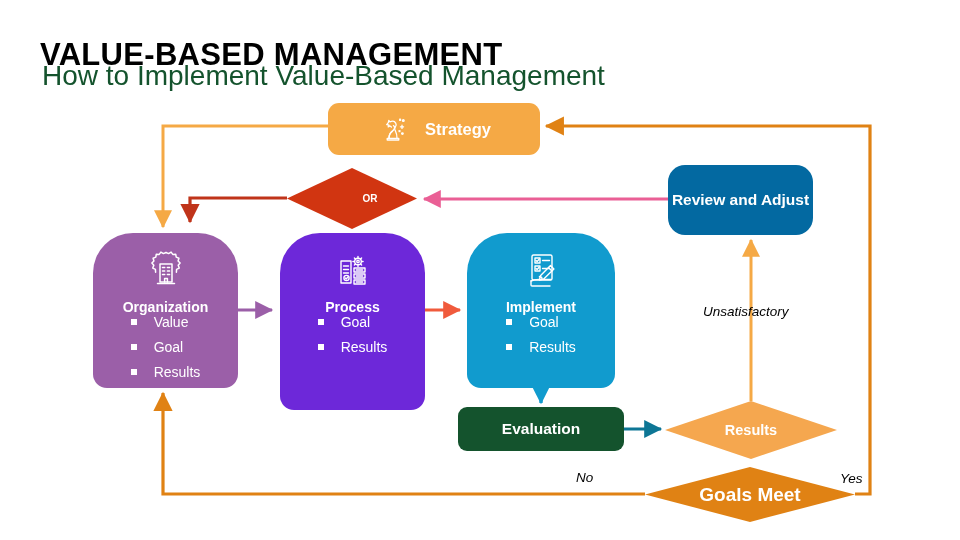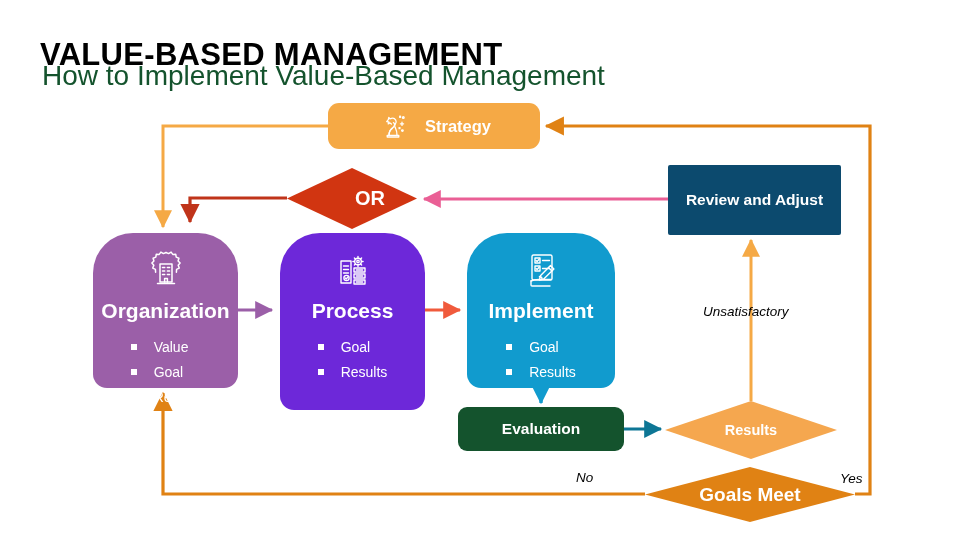--- a/index.html
+++ b/index.html
@@ -59,21 +59,21 @@
   }
   .node-title {
     font-weight: bold;
     text-align: center;
     line-height: 1.15;
   }
 
   
   #node-strategy {
     left: 328px; top: 103px;
-    width: 212px; height: 46px;
+    width: 212px; height: 52px;
     background: #F5A945;
     border-radius: 11px;
     flex-direction: row;
     justify-content: center;
     align-items: center;
     gap: 14px;
   }
   #node-strategy .node-title { font-size: 16.5px; }
   #node-strategy .ico { width: 34px; height: 34px; }
 
@@ -91,48 +91,48 @@
     width: 100%; height: 100%;
   }
   .diamond-label {
     position: relative;
     color: #fff;
     font-weight: bold;
     z-index: 2;
     text-align: center;
   }
   #node-or { left: 287px; top: 168px; width: 130px; height: 61px; }
-  #node-or .diamond-label { font-size: 20px; margin-left: 36px; }
+  #node-or .diamond-label { font-size: 10px; margin-left: 36px; }
 
   #node-results-d { left: 665px; top: 401px; width: 172px; height: 58px; }
   #node-results-d .diamond-label { font-size: 14.5px; }
 
   #node-goalsmeet { left: 645px; top: 467px; width: 210px; height: 55px; }
   #node-goalsmeet .diamond-label { font-size: 19px; }
 
   
   #node-review {
     left: 668px; top: 165px;
-    width: 173px; height: 70px;
-    background: #0c4a6e;
-    border-radius: 2px;
+    width: 145px; height: 70px;
+    background: #0369a1;
+    border-radius: 17px;
     justify-content: center;
   }
   #node-review .node-title { font-size: 15.5px; line-height: 1.25; }
 
   
   .pillar {
     border-radius: 40px 40px 14px 14px;
     padding-top: 14px;
     align-items: center;
   }
   .pillar .ico { width: 48px; height: 48px; margin-bottom: 4px; }
-  .pillar .node-title { font-size: 21px; margin-bottom: 5px; }
+  .pillar .node-title { font-size: 14px; }
   .bullets {
-    margin: 12px;
+    margin: 0;
     padding: 0;
     list-style: none;
     align-self: center;
   }
   .bullets li {
     font-size: 14px;
     line-height: 1.0;
     margin-bottom: 11px;
     display: flex;
     align-items: center;

